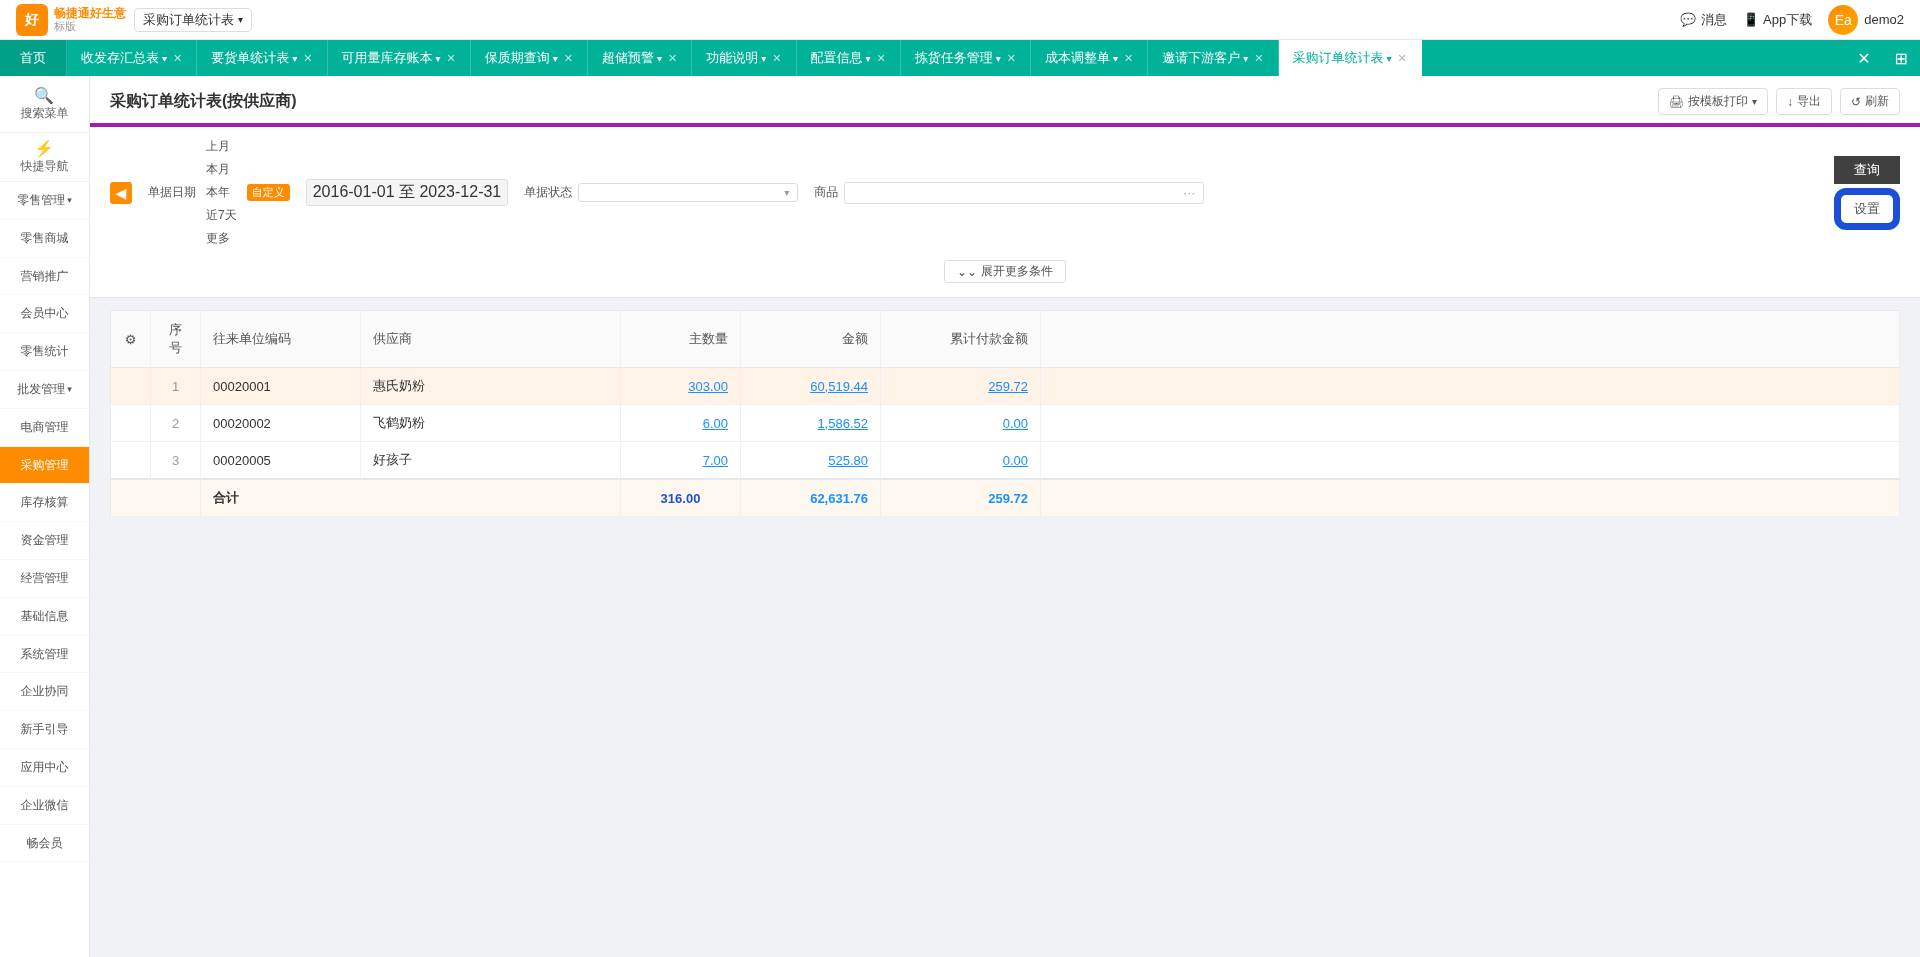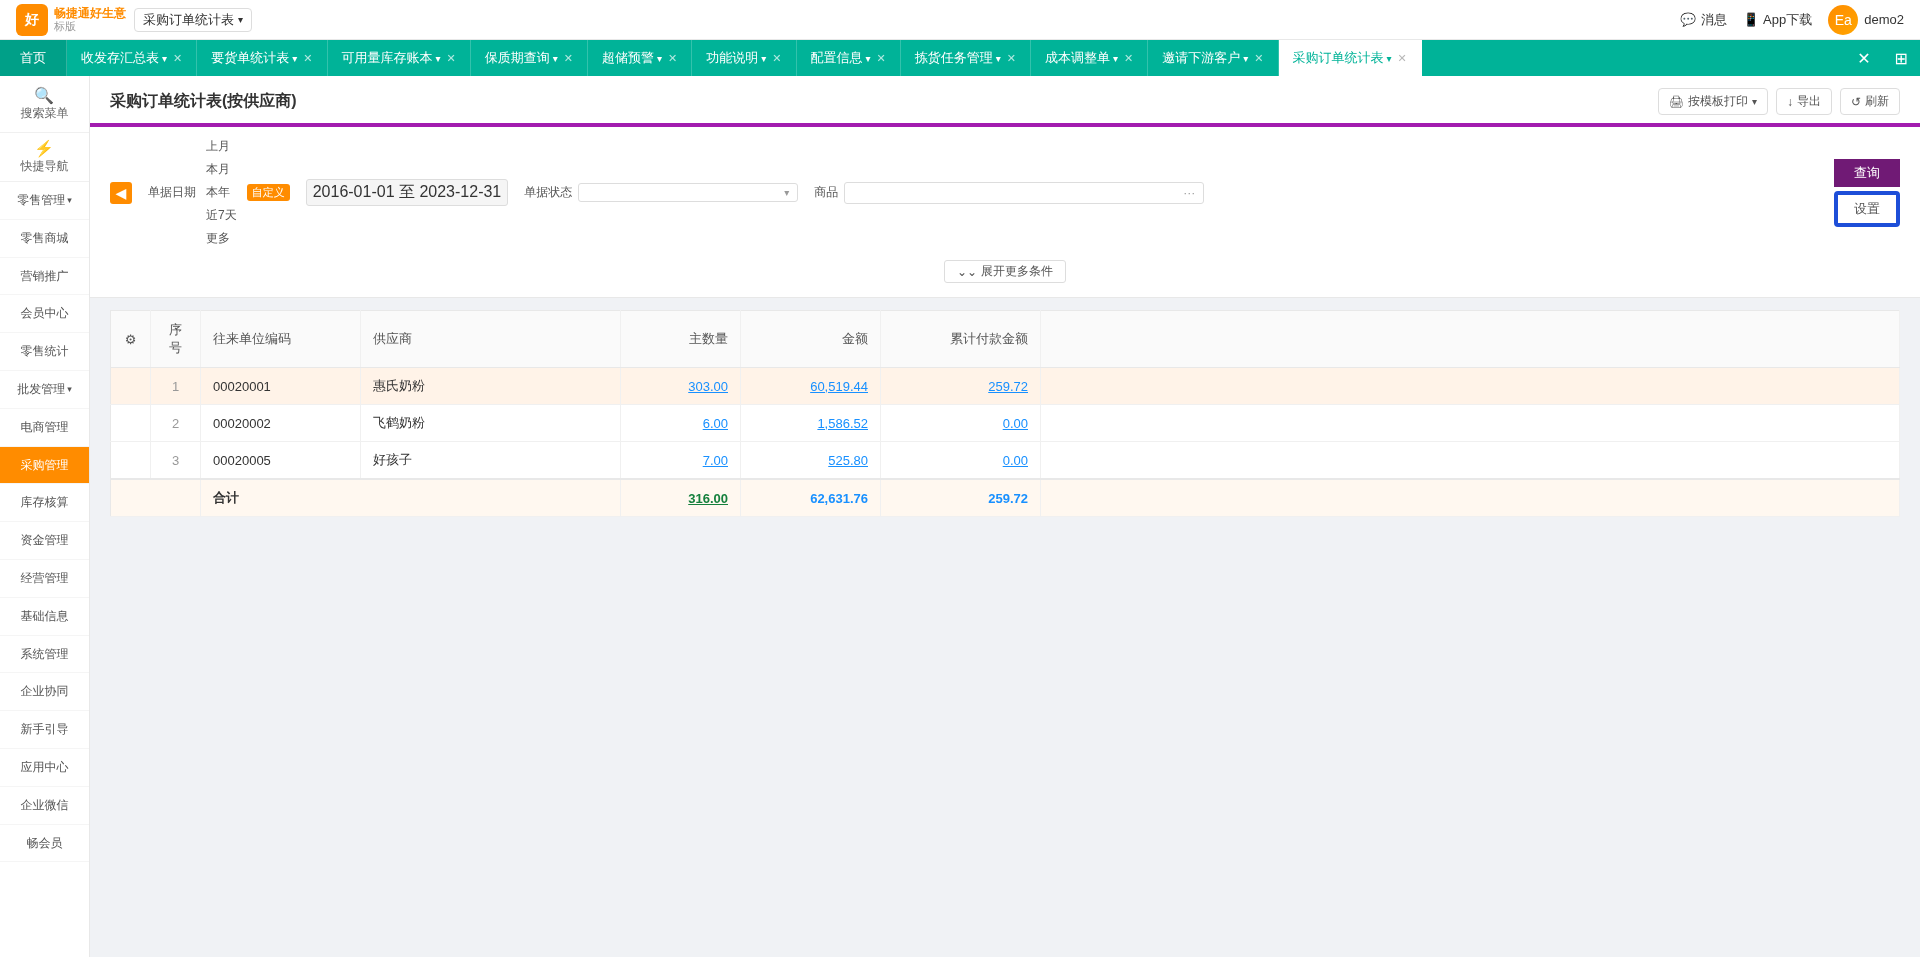--- a/index.html
+++ b/index.html
@@ -55,22 +55,22 @@
     .date-shortcuts { display: flex; gap: 4px; flex-direction: column; }
     .date-shortcut { color: #555; font-size: 12px; cursor: pointer; padding: 1px 4px; }
     .date-range { color: #333; font-size: 16px; background: #f5f5f5; border: 1px solid #ddd; border-radius: 3px; padding: 2px 6px; }
     .custom-tag { background: #ff8c00; color: #fff; font-size: 11px; padding: 1px 5px; border-radius: 3px; }
     .filter-select { display: flex; align-items: center; border: 1px solid #ddd; border-radius: 3px; padding: 3px 8px; background: #fff; min-width: 200px; cursor: pointer; gap: 6px; }
     .filter-select-text { color: #999; font-size: 12px; flex: 1; }
     .filter-input { display: flex; align-items: center; border: 1px solid #ddd; border-radius: 3px; padding: 3px 8px; background: #fff; min-width: 300px; gap: 6px; }
     .filter-input-text { color: #999; font-size: 12px; flex: 1; }
     .expand-row { text-align: center; padding: 4px; }
     .expand-btn { display: inline-flex; align-items: center; gap: 4px; color: #555; font-size: 12px; cursor: pointer; border: 1px solid #ddd; border-radius: 3px; padding: 2px 12px; background: #fff; }
-    .btn-query { background: #701a75; color: #fff; border: none; padding: 5px 20px; border-radius: 0; cursor: pointer; font-size: 13px; }
-    .btn-setting { background: #fff; color: #555; border: 4px solid #1d4ed8; padding: 5px 4px; border-radius: 4px; cursor: pointer; font-size: 13px; }
+    .btn-query { background: #404040; color: #fff; border: none; padding: 5px 20px; border-radius: 0; cursor: pointer; font-size: 13px; }
+    .btn-setting { background: #fff; color: #555; border: 7px solid #1d4ed8; padding: 5px 4px; border-radius: 12px; cursor: pointer; font-size: 13px; }
     .filter-toggle { width: 22px; height: 22px; background: #ff8c00; color: #fff; border: none; border-radius: 3px; cursor: pointer; display: flex; align-items: center; justify-content: center; font-size: 14px; flex-shrink: 0; }
 
     
     .table-container { padding: 0 20px 20px; margin-top: 12px; }
     table { width: 100%; border-collapse: collapse; background: #fff; border: 1px solid #e8e8e8; }
     thead tr { background: #fafafa; }
     th { padding: 10px 12px; text-align: left; font-size: 13px; color: #555; font-weight: normal; border-bottom: 1px solid #e8e8e8; border-right: 1px solid #f0f0f0; }
     td { padding: 9px 12px; font-size: 13px; color: #333; border-bottom: 1px solid #f0f0f0; border-right: 1px solid #f0f0f0; }
     .row-highlight td { background: #fff3e8; }
     .row-num { color: #999; text-align: center; }
@@ -364,21 +364,21 @@
     <td class="text-right"><span class="link-val">7.00</span></td>
     <td class="text-right"><span class="link-val">525.80</span></td>
     <td class="text-right"><span class="link-val">0.00</span></td>
     <td></td>
   </tr>
           </tbody>
         <tfoot>
           <tr>
             <td colspan="2"></td>
             <td colspan="2" style="font-weight:bold;color:#333;">合计</td>
-            <td style="text-align:right;font-weight:bold;color:#15803d;text-decoration:underline;">316.00</td>
+            <td style="text-align:center;font-weight:bold;color:#1d4ed8;">316.00</td>
             <td style="text-align:right;font-weight:bold;color:#1890ff;">62,631.76</td>
             <td style="text-align:right;font-weight:bold;color:#1890ff;">259.72</td>
             <td></td>
           </tr>
         </tfoot>
       </table>
     </div>
 
   </div>
 </div>

